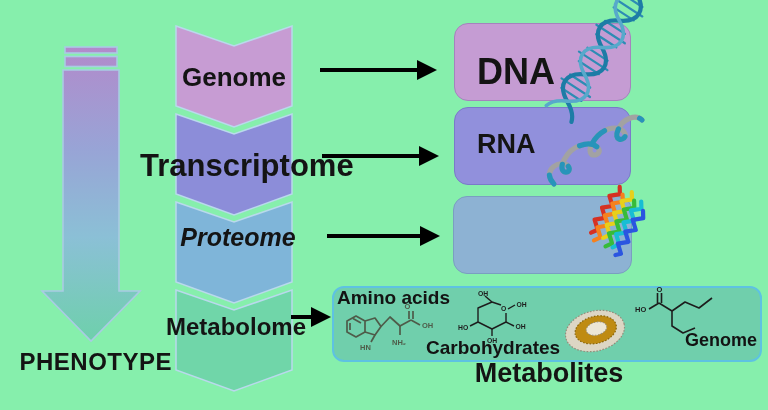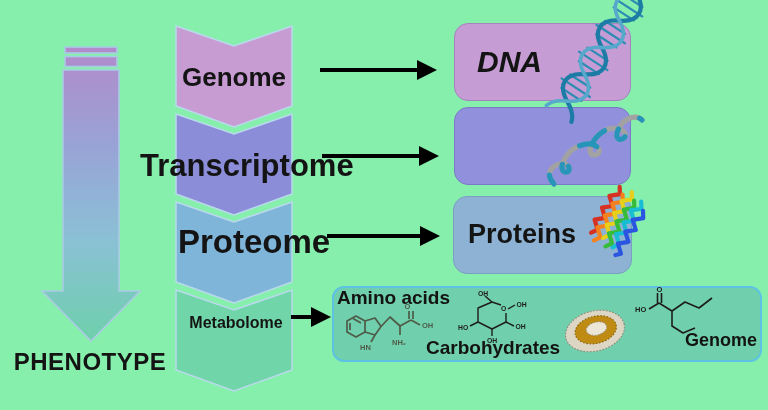--- a/index.html
+++ b/index.html
@@ -6,27 +6,27 @@
   #canvas{position:relative;width:768px;height:410px;background:#86efac;overflow:hidden;
           font-family:"Liberation Sans",sans-serif;}
   svg{overflow:visible;display:block;}
   .abs{position:absolute;}
   .t{position:absolute;color:#141414;font-weight:bold;white-space:nowrap;
      font-family:"Liberation Sans",sans-serif;line-height:1.1;}
   .ctr{text-align:center;}
   
   .lbl-genome{left:175px;top:63px;width:118px;font-size:26px;}
   .lbl-transcriptome{left:140px;top:149px;width:168px;font-size:31px;}
-  .lbl-proteome{left:178px;top:224px;width:120px;font-size:33px;}
-  .lbl-metabolome{left:163px;top:314px;width:146px;font-size:16px;}
-  
-  .lbl-dna{left:477px;top:45px;font-size:30px;font-style:italic;}
+  .lbl-proteome{left:178px;top:224px;width:120px;font-size:25px;font-style:italic;}
+  .lbl-metabolome{left:163px;top:314px;width:146px;font-size:24px;}
+  
+  .lbl-dna{left:477px;top:52px;font-size:36px;}
   .lbl-rna{left:477px;top:130px;font-size:27px;}
   .lbl-proteins{left:468px;top:220px;font-size:27px;}
-  .lbl-phenotype{left:8px;top:349px;width:164px;font-size:24px;letter-spacing:0.5px;}
+  .lbl-phenotype{left:8px;top:349px;width:164px;font-size:24px;letter-spacing:0.5px;text-align:right;}
   .lbl-metabolites{left:449px;top:359px;width:200px;font-size:27px;}
   
   .mi{position:absolute;color:#131313;font-weight:600;font-size:19px;white-space:nowrap;
       font-family:"Liberation Sans",sans-serif;}
   .mi-amino{left:337px;top:287px;}
   .mi-carbo{left:426px;top:337px;}
   .mi-lipids{left:531px;top:287px;}
   .mi-drugs{left:685px;top:330px;font-size:18px;}
   
   .rbox{position:absolute;border-radius:14px;}
@@ -73,23 +73,24 @@
   <div class="t ctr lbl-transcriptome z7">Transcriptome</div>
   <div class="t ctr lbl-proteome z7">Proteome</div>
   <div class="t ctr lbl-metabolome z7">Metabolome</div>
 
   <div class="rbox box-dna"></div>
   <div class="rbox box-rna"></div>
   <div class="rbox box-proteins"></div>
   <div class="rbox box-metabolites"></div>
 
   <div class="t lbl-dna z7">DNA</div>
-  <div class="t lbl-proteins z7">Proteins</div>
+  <div class="t lbl-rna z7">RNA</div>
 
   <div class="t lbl-phenotype ctr">PHENOTYPE</div>
+  <div class="t lbl-metabolites ctr z7">Metabolites</div>
 
   <svg class="abs z5" style="left:0;top:0;pointer-events:none;" width="768" height="410">
     <defs>
       <marker id="ah" markerWidth="5.5" markerHeight="5" refX="0.5" refY="2.5" orient="auto" markerUnits="strokeWidth">
         <path d="M0,0 L5,2.5 L0,5 Z" fill="#000"></path>
       </marker>
     </defs>
     <line x1="320" y1="70" x2="419" y2="70" stroke="#000" stroke-width="4" marker-end="url(#ah)"></line>
     <line x1="322" y1="156" x2="421" y2="156" stroke="#000" stroke-width="4" marker-end="url(#ah)"></line>
     <line x1="327" y1="236" x2="422" y2="236" stroke="#000" stroke-width="4" marker-end="url(#ah)"></line>

